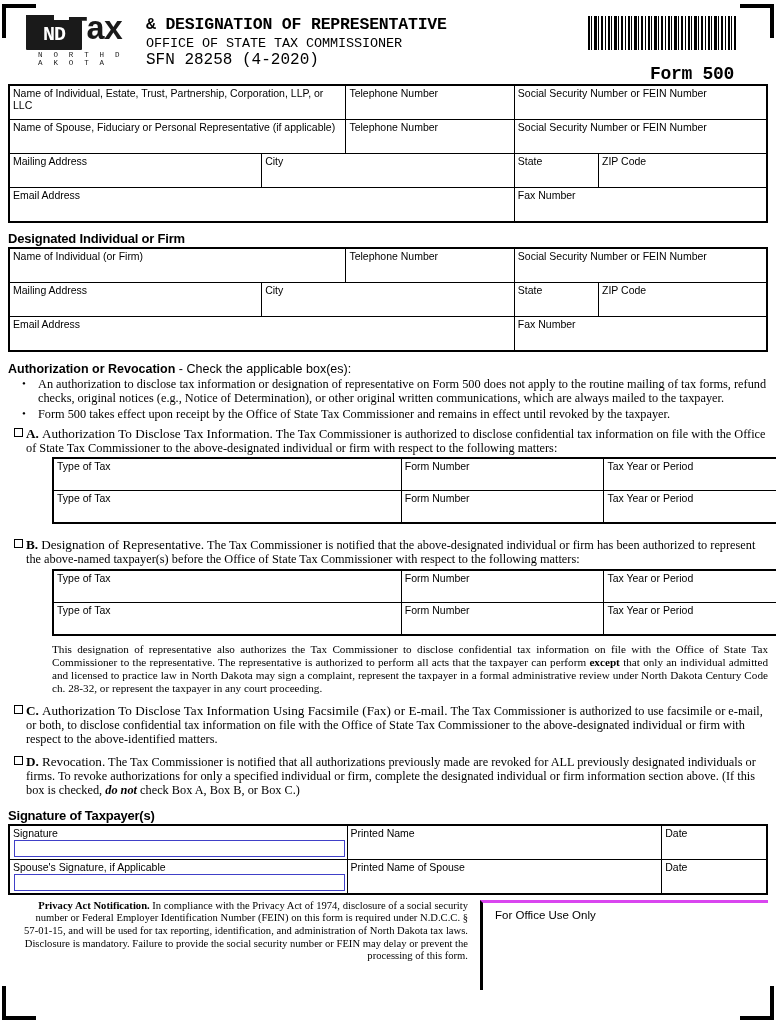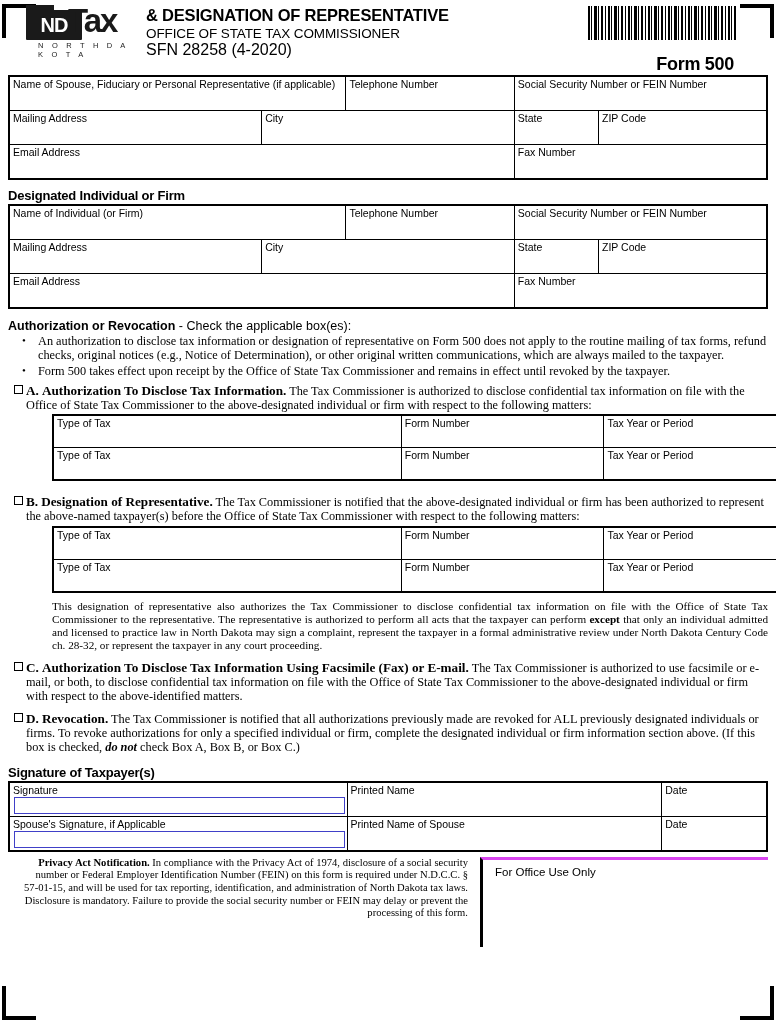--- a/index.html
+++ b/index.html
@@ -8,21 +8,21 @@
   .page{position:relative;width:776px;height:1024px;box-sizing:border-box;padding:0 8px;}
 
   
   .corner{position:absolute;width:30px;height:30px;}
   .corner.tl{top:4px;left:2px;border-top:4px solid #000;border-left:4px solid #000;}
   .corner.tr{top:4px;right:2px;border-top:4px solid #000;border-right:4px solid #000;}
   .corner.bl{bottom:4px;left:2px;border-bottom:4px solid #000;border-left:4px solid #000;}
   .corner.br{bottom:4px;right:2px;border-bottom:4px solid #000;border-right:4px solid #000;}
 
   
-  .header{display:flex;align-items:flex-start;padding-top:6px;}
+  .header{display:flex;align-items:flex-start;padding-top:16px;font-family:Liberation Mono, monospace;}
   .logo-wrap{width:132px;flex:0 0 132px;padding-left:18px;padding-top:2px;box-sizing:border-box;}
   .logo{position:relative;width:112px;height:38px;}
   .logo .ndbox{position:absolute;left:0;top:2px;width:56px;height:30px;background:#1a1a1a;
         border-radius:1px;}
   .logo .ndbox:before{content:"";position:absolute;left:0;top:-5px;width:28px;height:7px;background:#1a1a1a;}
   .logo .nd{position:absolute;left:0;top:2px;width:56px;height:30px;color:#fff;
         font-weight:bold;font-size:20px;line-height:30px;text-align:center;letter-spacing:-1px;}
   .logo .tax{position:absolute;left:42px;top:-4px;font-weight:bold;font-size:33px;
         line-height:34px;letter-spacing:-2px;color:#1a1a1a;}
   .logo .nd-sub{position:absolute;left:12px;top:33px;font-size:7.5px;letter-spacing:3.2px;
@@ -53,21 +53,21 @@
   ul.bl{margin:1px 0 0 0;padding:0;list-style:none;font-family:"Liberation Serif",serif;}
   ul.bl li{font-size:12.3px;line-height:13.6px;padding-left:30px;position:relative;
        margin-bottom:3px;text-align:left;}
   ul.bl li:before{content:"\2022";position:absolute;left:14px;top:-1px;font-size:11px;}
 
   .itemblk{margin-top:5px;position:relative;padding-left:18px;
        font-family:"Liberation Serif",serif;font-size:12.3px;line-height:13.8px;}
   .cbox{position:absolute;left:6px;top:1px;width:9px;height:9px;border:1.4px solid #000;
        background:#fff;box-sizing:border-box;}
   .itemblk .ltr{font-weight:bold;font-size:13.2px;}
-  .itemblk .hd{font-weight:bold;font-size:13.2px;}
+  .itemblk .hd{font-weight:normal;font-size:13.2px;}
   .note{font-family:"Liberation Serif",serif;font-size:11.2px;line-height:13px;
        margin:5px 0 0 44px;text-align:justify;width:716px;}
 
   .tblwrap{margin:2px 0 7px 44px;width:766px;}
   .tblwrap table.grid td{height:30px;}
 
   
   .sigbox{border:1.6px solid #4040c8;height:17px;margin:1px 2px 0 1px;background:#fff;box-sizing:border-box;}
 
   
@@ -103,20 +103,28 @@
       <div class="t4">SFN 28258 (4-2020)</div>
     </div>
     <div class="right-head">
       <div class="barcode"></div>
       <div class="form-no">Form 500</div>
     </div>
   </div>
 
   <table class="grid outer">
     <tbody>
+        <tr>
+      <td colspan="4">
+        <span class="cellbl">Name of Individual, Estate, Trust, Partnership, Corporation, LLP, or LLC</span></td>
+      <td colspan="2">
+        <span class="cellbl">Telephone Number</span></td>
+      <td colspan="3">
+        <span class="cellbl">Social Security Number or FEIN Number</span></td>
+    </tr>
     <tr>
       <td colspan="4">
         <span class="cellbl">Name of Spouse, Fiduciary or Personal Representative (if applicable)</span></td>
       <td colspan="2">
         <span class="cellbl">Telephone Number</span></td>
       <td colspan="3">
         <span class="cellbl">Social Security Number or FEIN Number</span></td>
     </tr>
     <tr>
       <td colspan="3">

